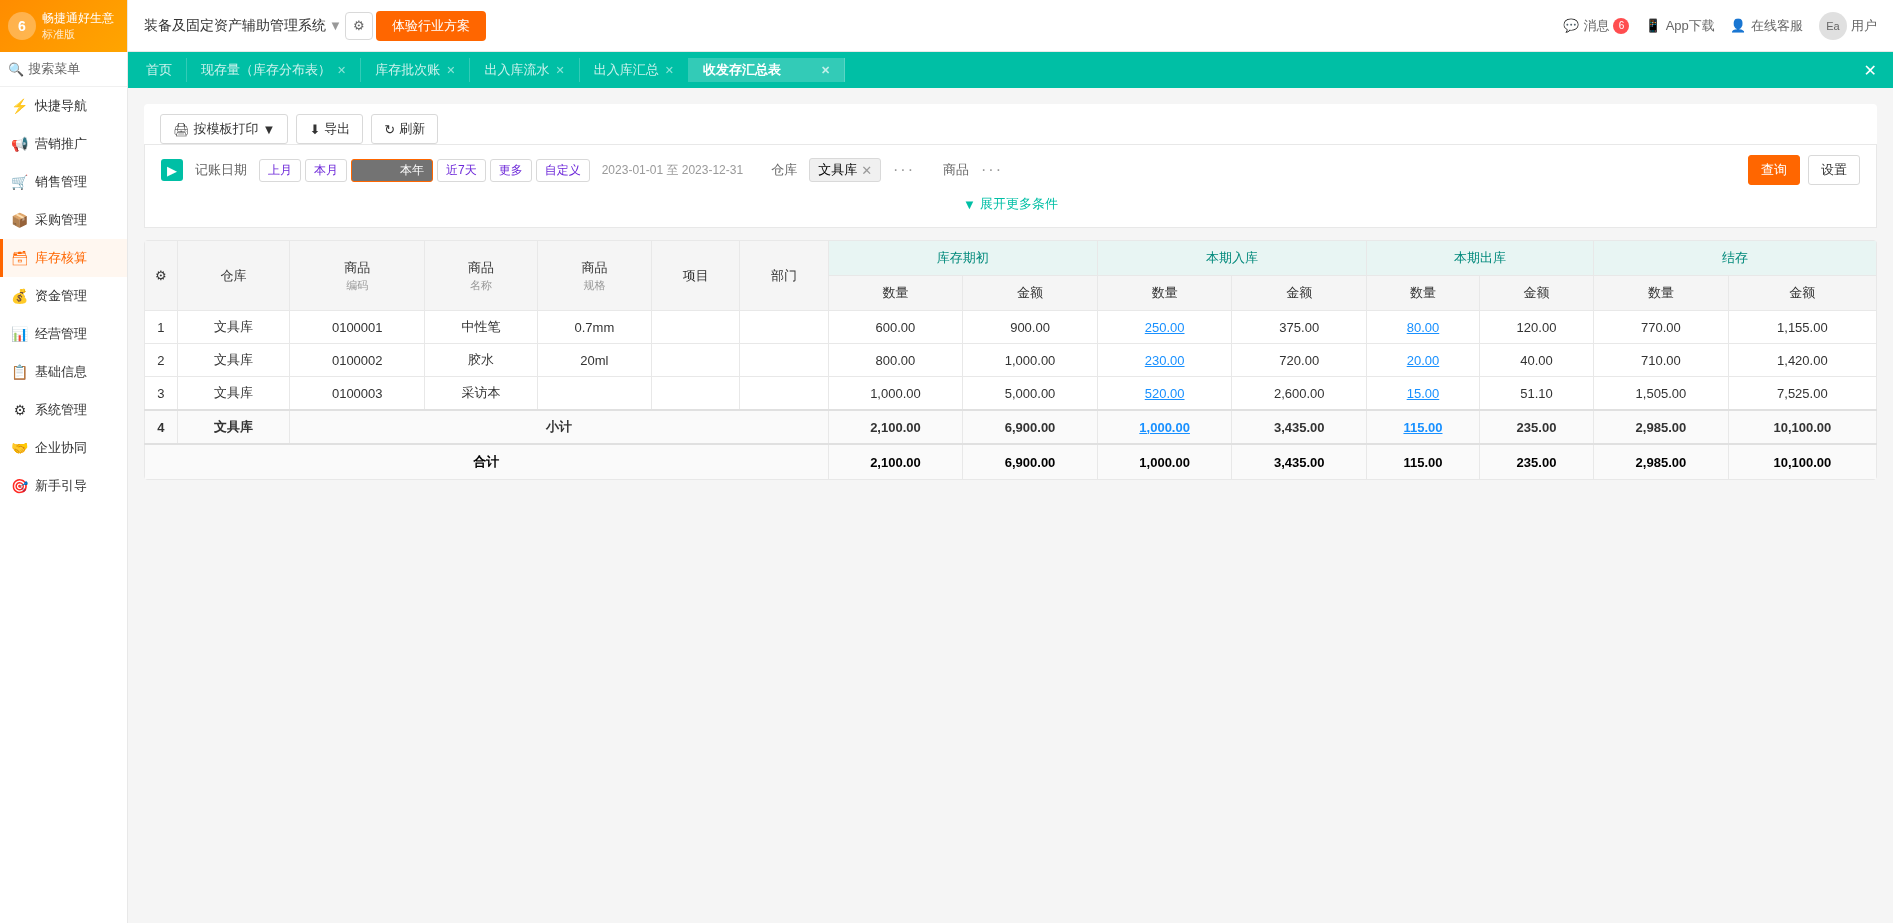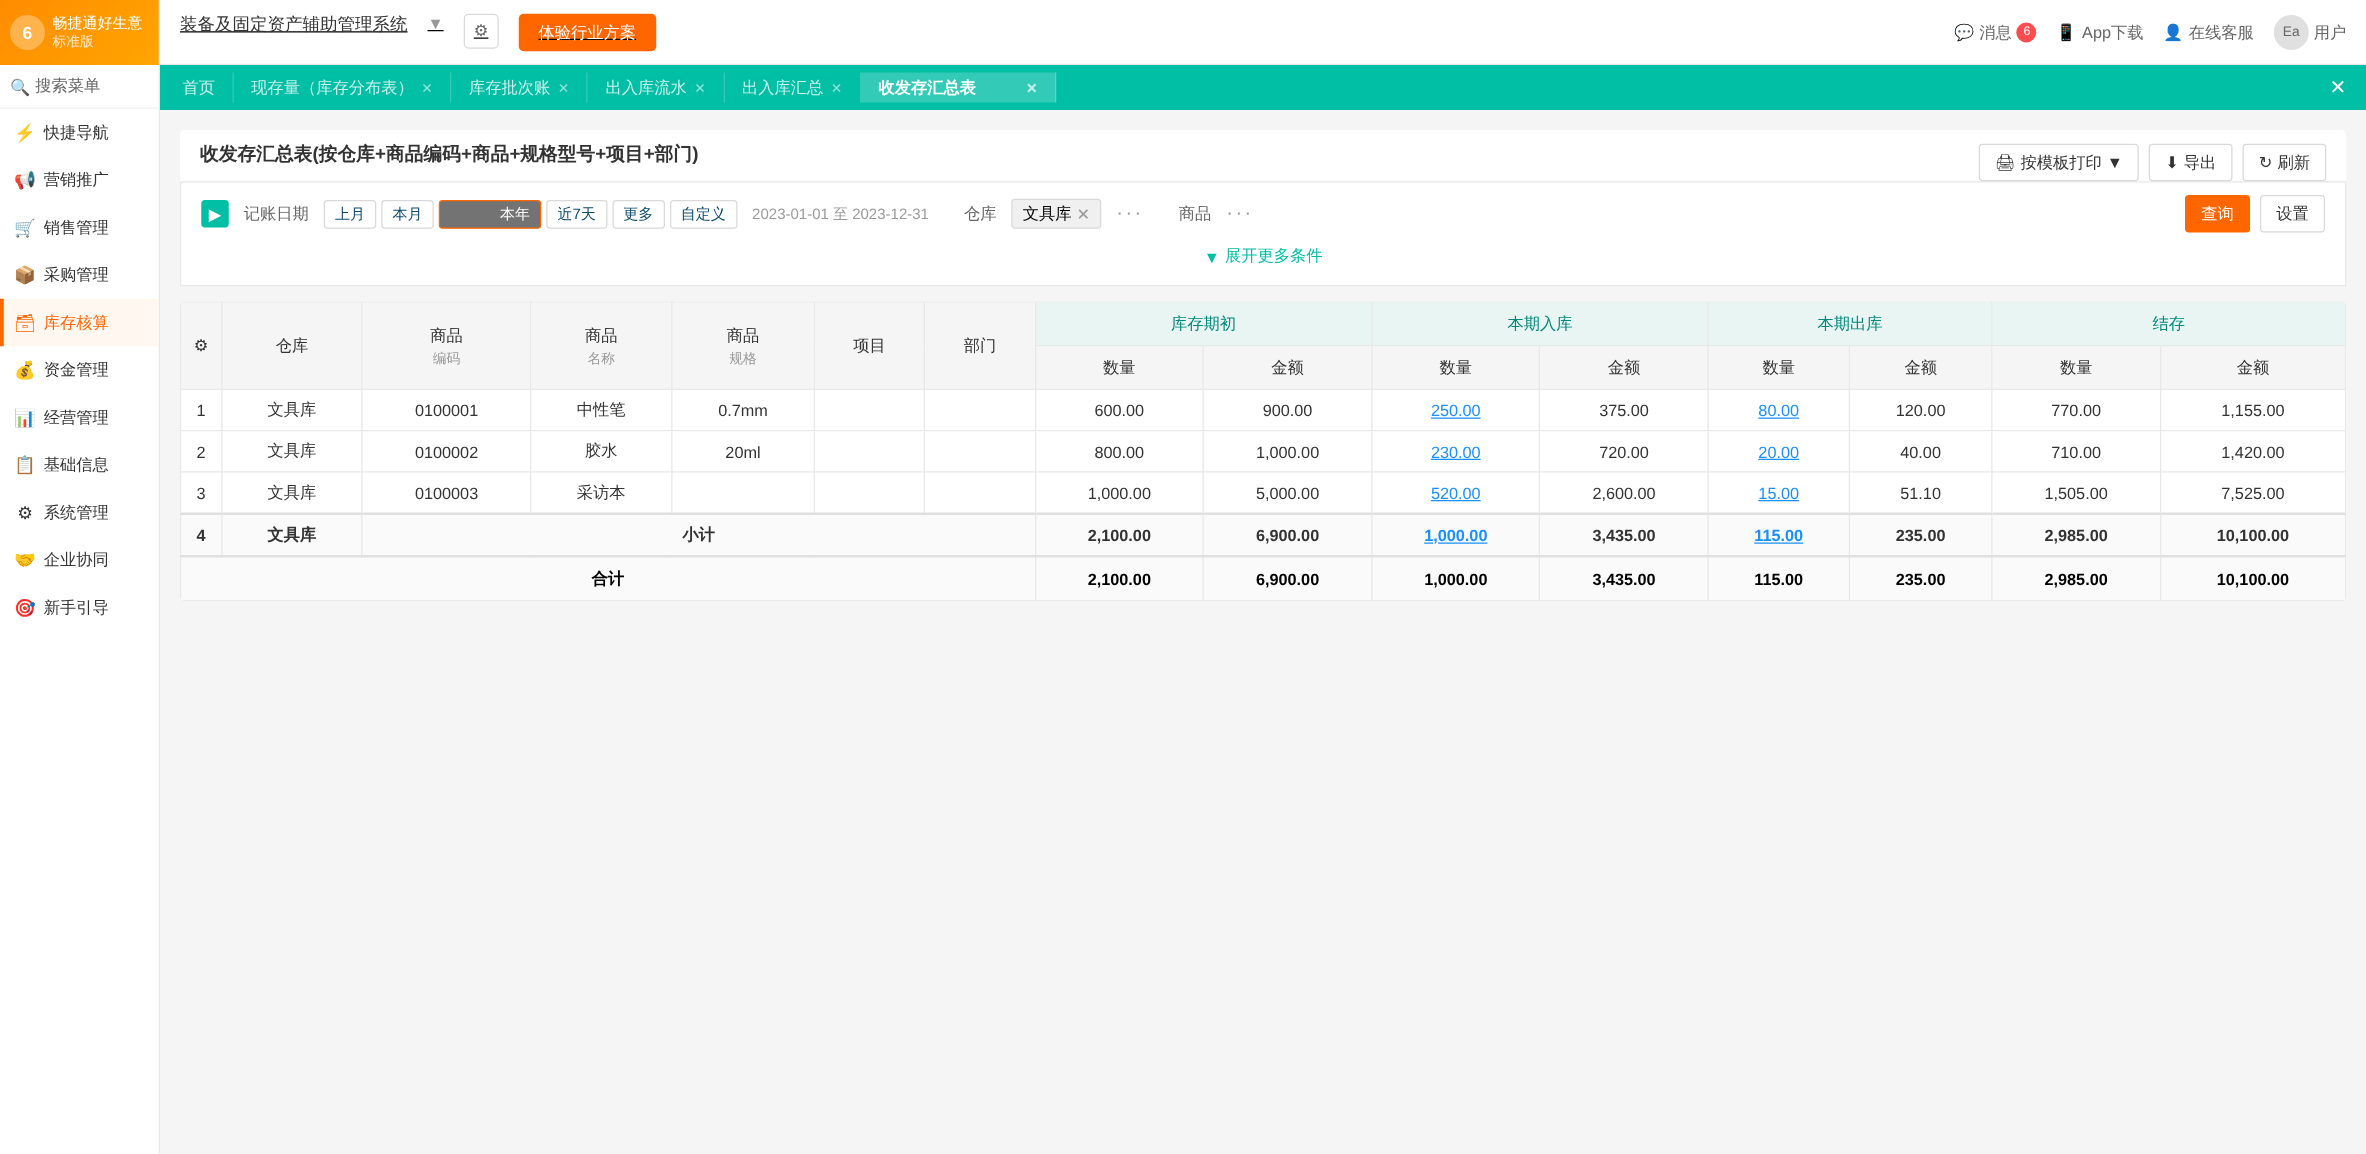--- a/index.html
+++ b/index.html
@@ -14,21 +14,21 @@
     .sidebar-nav { flex: 1; overflow-y: auto; }
     .sidebar-item { display: flex; align-items: center; gap: 6px; padding: 10px 8px; cursor: pointer; color: #333; font-size: 13px; border-left: 3px solid transparent; }
     .sidebar-item.active { background: #fff7f0; border-left-color: #ff6600; color: #ff6600; }
     .sidebar-item-icon { width: 18px; height: 18px; display: flex; align-items: center; justify-content: center; font-size: 14px; flex-shrink: 0; }
 
     
     .main { flex: 1; display: flex; flex-direction: column; overflow: hidden; }
 
     
     .header { background: #fff; border-bottom: 1px solid #e8e8e8; display: flex; align-items: center; justify-content: space-between; padding: 0 16px; height: 52px; flex-shrink: 0; }
-    .header-left { display: flex; align-items: flex-start; gap: 16px; text-decoration: underline; }
+    .header-left { display: flex; align-items: center; gap: 3px; }
     .header-dropdown { display: flex; align-items: center; gap: 4px; cursor: pointer; }
     .header-config { width: 28px; height: 28px; border: 1px solid #d9d9d9; border-radius: 4px; display: flex; align-items: center; justify-content: center; cursor: pointer; color: #666; }
     .header-btn { background: #ff6600; color: white; border: none; padding: 6px 16px; border-radius: 4px; cursor: pointer; font-size: 13px; }
     .header-right { display: flex; align-items: center; gap: 16px; color: #666; font-size: 13px; }
     .header-right-item { display: flex; align-items: center; gap: 4px; cursor: pointer; }
     .msg-badge { background: #ff4d4f; color: white; border-radius: 50%; width: 16px; height: 16px; font-size: 10px; display: flex; align-items: center; justify-content: center; }
     .user-avatar { width: 28px; height: 28px; background: #e0e0e0; border-radius: 50%; display: flex; align-items: center; justify-content: center; font-size: 11px; color: #666; }
 
     
     .tab-bar { background: #00bfa5; display: flex; align-items: center; height: 36px; flex-shrink: 0; padding: 0 4px; }
@@ -39,21 +39,21 @@
 
     
     .content { flex: 1; overflow-y: auto; padding: 16px; background: #f5f5f5; }
     .page-title { font-size: 15px; font-weight: bold; color: #333; margin-bottom: 12px; }
 
     
     .filter-bar { background: #fff; padding: 10px 16px; margin-bottom: 12px; border-radius: 4px; border: 1px solid #e8e8e8; }
     .filter-row { display: flex; align-items: center; gap: 12px; margin-bottom: 6px; }
     .filter-label { color: #666; font-size: 13px; flex-shrink: 0; }
     .date-btns { display: flex; align-items: center; gap: 4px; }
-    .date-btn { padding: 2px 8px; border: 1px solid #d9d9d9; border-radius: 3px; cursor: pointer; font-size: 12px; color: #0c4a6e; background: white; }
+    .date-btn { padding: 2px 8px; border: 1px solid #d9d9d9; border-radius: 3px; cursor: pointer; font-size: 12px; color: #6d28d9; background: white; }
     .date-btn.active { background: #737373; color: white; border-color: #ff6600; padding-left: 48px; }
     .date-range { font-size: 12px; color: #999; }
     .filter-tag { display: flex; align-items: center; gap: 4px; background: #f0f0f0; border: 1px solid #d9d9d9; border-radius: 3px; padding: 2px 8px; font-size: 13px; }
     .filter-tag-close { cursor: pointer; color: #999; }
     .filter-dots { color: #999; cursor: pointer; font-size: 16px; letter-spacing: 2px; }
     .filter-expand { display: flex; align-items: center; gap: 4px; color: #00bfa5; cursor: pointer; font-size: 13px; justify-content: center; padding: 4px 0; }
     .toolbar-btn { display: flex; align-items: center; gap: 4px; padding: 5px 12px; border: 1px solid #d9d9d9; border-radius: 3px; cursor: pointer; font-size: 13px; background: white; color: #333; }
     .toolbar-btn.primary { background: #ff6600; color: white; border-color: #ff6600; }
 
     
@@ -194,21 +194,20 @@
     <div class="tab active">
       <span>收发存汇总表</span>
       <span class="tab-close">✕</span>
     </div>
     <div class="tab-bar-close">✕</div>
   </div>
 
   <div class="content">
 
     <div style="background:#fff; padding:10px 16px 0; border-radius:4px 4px 0 0; display:flex; align-items:center; justify-content:space-between; margin-bottom:0;">
-      <h2 class="page-title" style="font-size:15px; font-weight:bold; color:#333;">收发存汇总表(按仓库+商品编码+商品+规格型号+项目+部门)</h2>
       <div style="display:flex; align-items:center; gap:8px;">
         <div class="toolbar-btn">
           <span>🖨</span>
           <span>按模板打印</span>
           <span>▼</span>
         </div>
         <div class="toolbar-btn">
           <span>⬇</span>
           <span>导出</span>
         </div>

